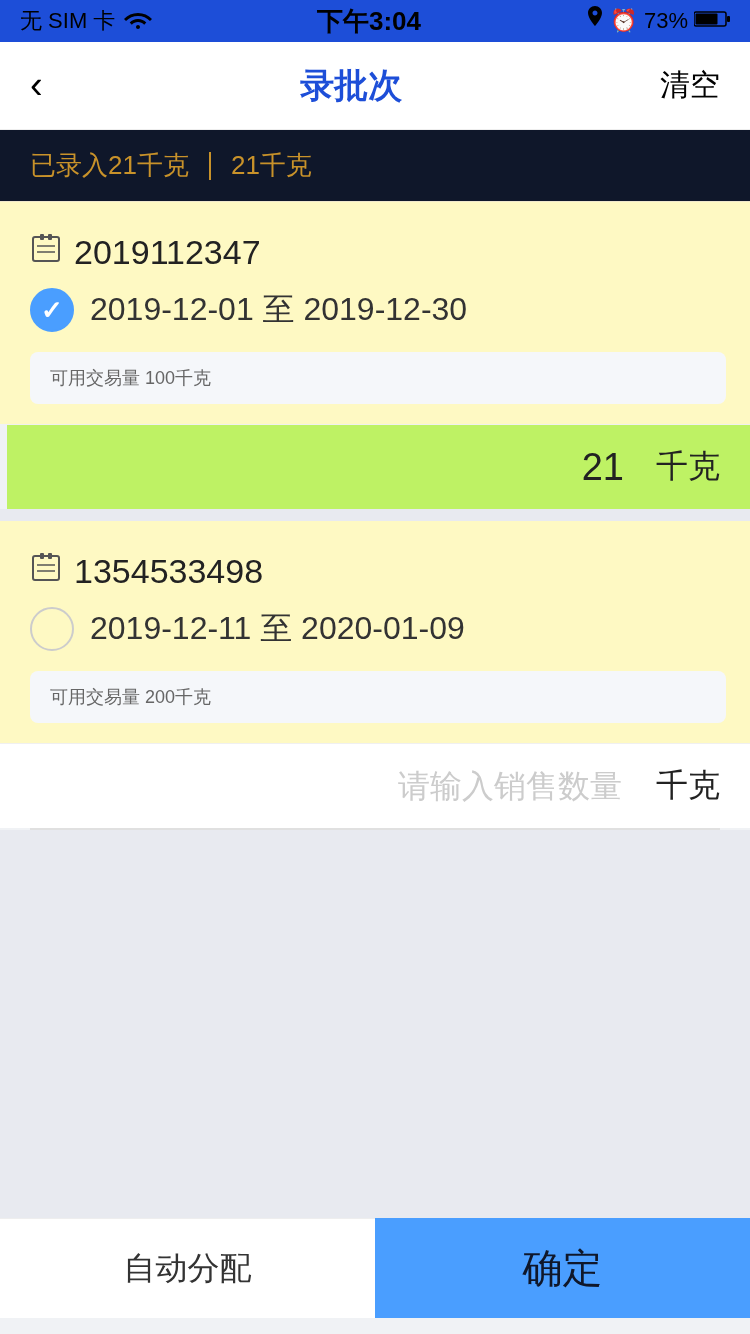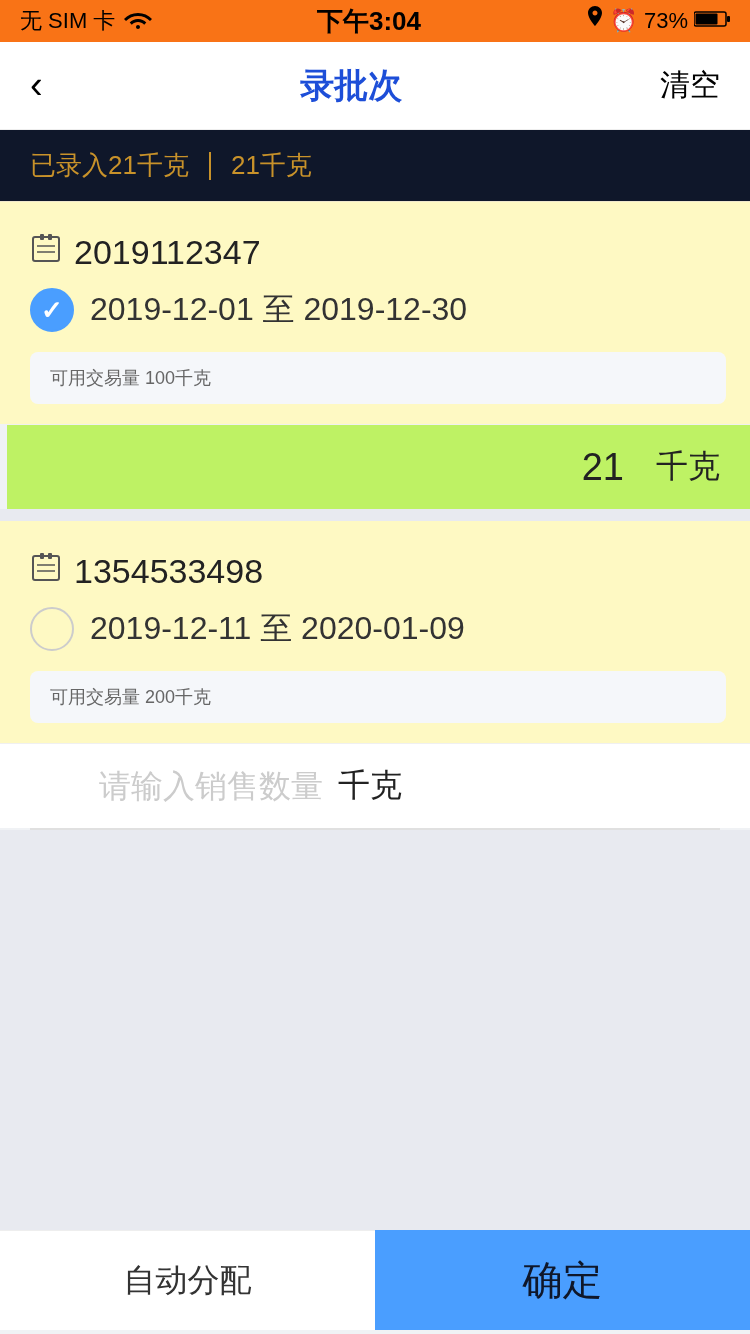--- a/index.html
+++ b/index.html
@@ -10,21 +10,21 @@
       font-family: -apple-system, 'PingFang SC', 'Helvetica Neue', sans-serif;
       background: #f0f2f5;
       position: relative;
       overflow-x: hidden;
     }
 
     
     .status-bar {
       width: 750px;
       height: 42px;
-      background: #f97316;
+      background: #1d4ed8;
       display: flex;
       align-items: center;
       justify-content: space-between;
       padding: 0 20px;
       font-size: 24px;
     }
     .status-left {
       display: flex;
       align-items: center;
       gap: 8px;
@@ -169,25 +169,25 @@
       text-align: right;
     }
     .quantity-unit {
       font-size: 32px;
       color: #222;
     }
 
     
     .input-row {
       background: #fff;
-      padding: 20px 38px;
-      display: flex;
-      align-items: center;
-      justify-content: flex-start;
-      gap: 0;
+      padding: 20px 30px;
+      display: flex;
+      align-items: center;
+      justify-content: flex-end;
+      gap: 19px;
       border-top: 1px solid #f0f0f0;
     }
     .quantity-input {
       border: none;
       outline: none;
       font-size: 32px;
       color: #ccc;
       text-align: right;
       background: transparent;
       width: 300px;
@@ -210,21 +210,21 @@
 
     
     .gray-area {
       background: #e8eaf0;
       flex: 1;
     }
 
     
     .bottom-bar {
       position: fixed;
-      bottom: 4px;
+      bottom: 16px;
       width: 750px;
       height: 100px;
       display: flex;
     }
     .btn-auto {
       flex: 1;
       background: #fff;
       display: flex;
       align-items: center;
       justify-content: center;

